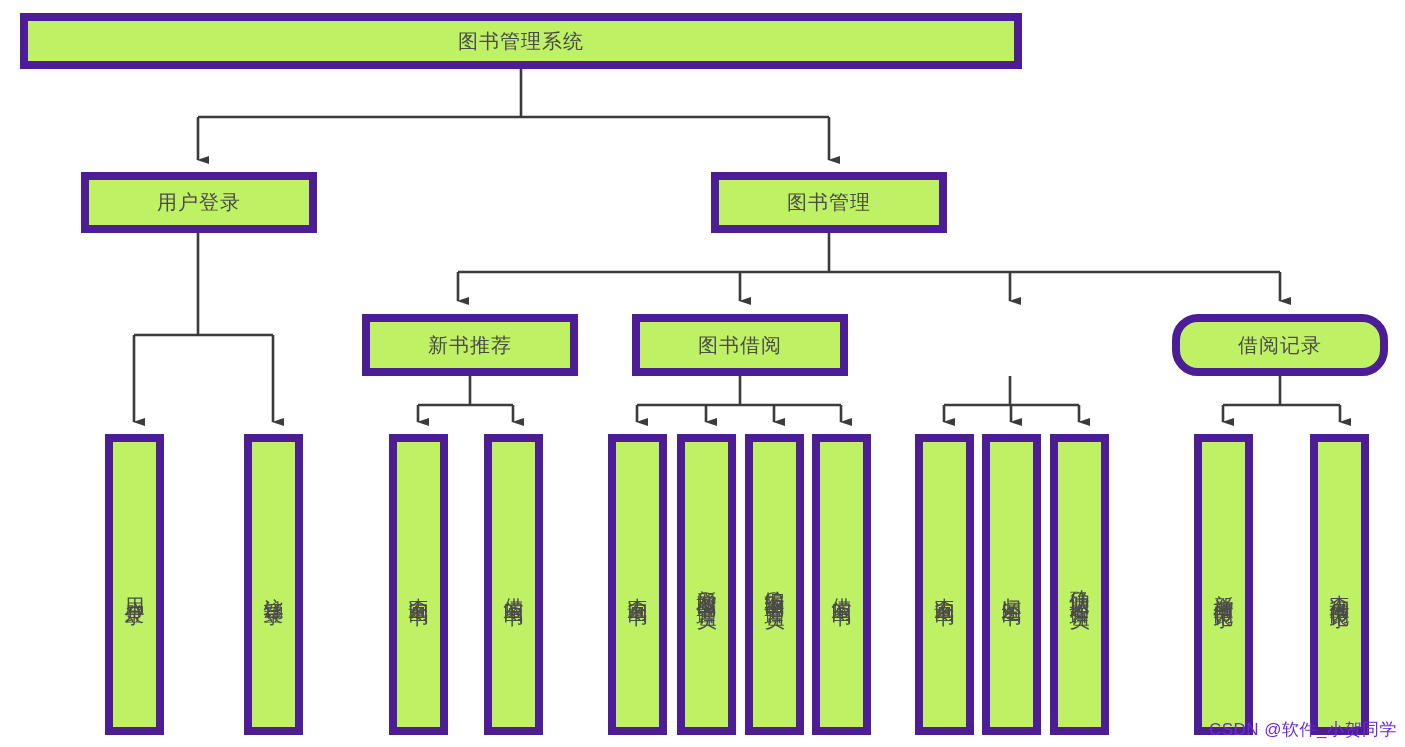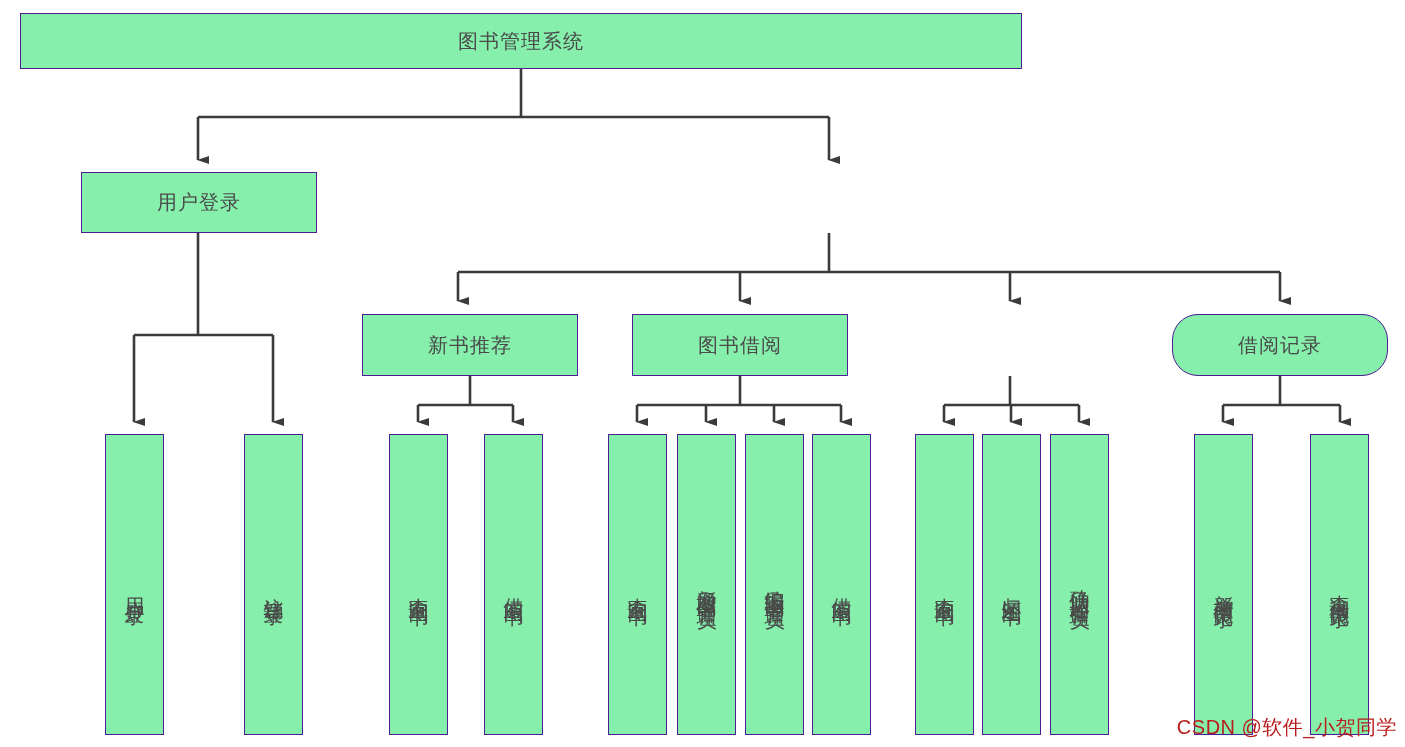--- a/index.html
+++ b/index.html
@@ -1,27 +1,27 @@
 <!DOCTYPE html>
 <html><head>
 <meta charset="utf-8">
 <style>
   html,body{margin:0;padding:0;background:#ffffff;}
   body{width:1405px;height:747px;font-family:"Liberation Sans","DejaVu Sans",sans-serif;}
   #stage{position:relative;width:1405px;height:747px;overflow:hidden;background:#fff;}
   svg.links{position:absolute;left:0;top:0;width:1405px;height:747px;}
-  .node{position:absolute;box-sizing:border-box;background:#86efac;
-        border:1px solid #4c1d95;display:flex;align-items:center;justify-content:center;
+  .node{position:absolute;box-sizing:border-box;background:#bef264;
+        border:8px solid #4c1d95;display:flex;align-items:center;justify-content:center;
         color:#4a4a4a;}
   .node.h{font-size:20px;letter-spacing:1px;}
   .node.v{writing-mode:vertical-rl;text-orientation:upright;font-size:20px;
           letter-spacing:3px;padding-top:6px;line-height:1.05;}
   .node .lbl{display:block;white-space:nowrap;}
   .node.v .lbl{writing-mode:vertical-rl;text-orientation:upright;}
-  #watermark{position:absolute;right:8px;bottom:6px;font-size:20px;color:#b91c1c;
+  #watermark{position:absolute;right:8px;bottom:6px;font-size:17px;color:#6d28d9;
              letter-spacing:0.5px;white-space:nowrap;}
 </style>
 </head>
 <body>
 
 <div id="stage">
 
   <svg class="links" viewBox="0 0 1405 747" xmlns="http://www.w3.org/2000/svg">
     <defs>
       <marker id="arw" markerWidth="10" markerHeight="12" refX="4" refY="11" orient="auto" markerUnits="userSpaceOnUse">
@@ -72,20 +72,23 @@
     </g>
   </svg>
 
   <div class="node h" style="left:20px;top:13px;width:1002px;height:56px;">
     <span class="lbl">图书管理系统</span>
   </div>
 
   <div class="node h" style="left:81px;top:172px;width:236px;height:61px;">
     <span class="lbl">用户登录</span>
   </div>
+  <div class="node h" style="left:711px;top:172px;width:236px;height:61px;">
+    <span class="lbl">图书管理</span>
+  </div>
 
   <div class="node h" style="left:632px;top:314px;width:216px;height:62px;">
     <span class="lbl">图书借阅</span>
   </div>
   <div class="node h" style="left:362px;top:314px;width:216px;height:62px;">
     <span class="lbl">新书推荐</span>
   </div>
   <div class="node h" style="left:1172px;top:314px;width:216px;height:62px;border-radius:26px;">
     <span class="lbl">借阅记录</span>
   </div>

